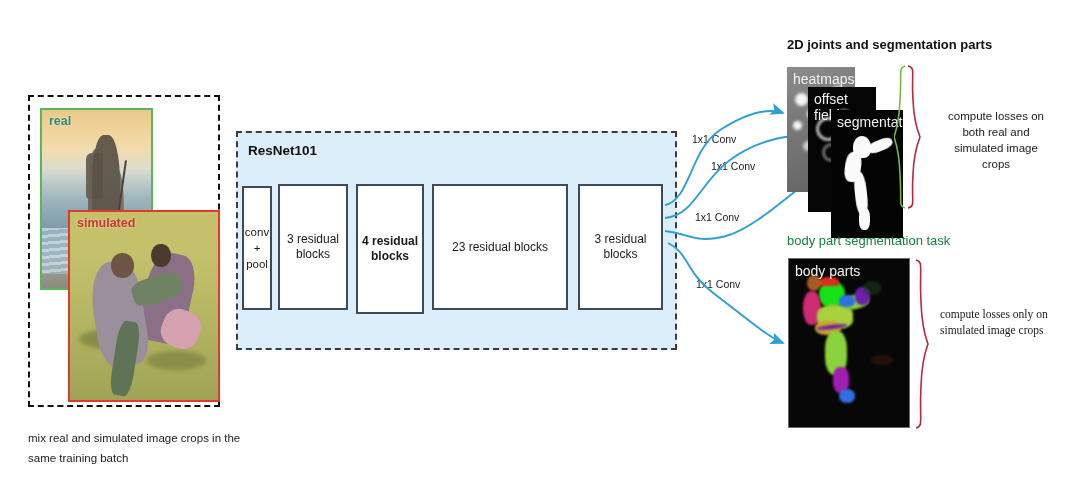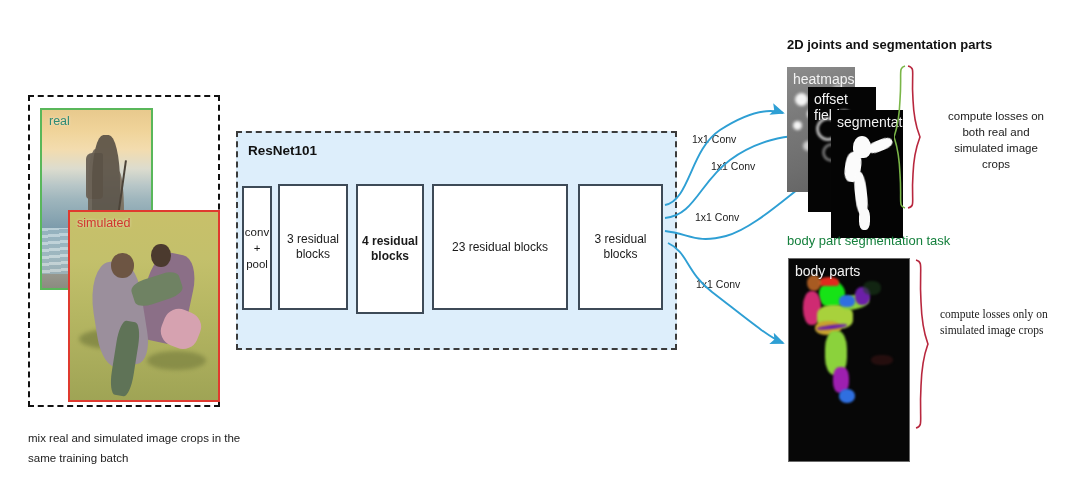--- a/index.html
+++ b/index.html
@@ -24,21 +24,21 @@
              background:#5b5246;border-radius:40% 40% 20% 20%;
              box-shadow:-8px 10px 0 -4px #6b6256, 10px 30px 0 -6px #7b6f5e;
              filter:blur(0.4px);opacity:.92;}
   #real-crop .pack{position:absolute;left:40%;top:24%;width:16%;height:26%;
              background:#6d655a;border-radius:6px 2px 4px 4px;filter:blur(0.3px);}
   #real-crop .pole{position:absolute;left:72%;top:28%;width:2px;height:40%;
              background:#4c4439;transform:rotate(8deg);}
   #real-crop .wave{position:absolute;left:0;bottom:8%;width:100%;height:26%;
              background:repeating-linear-gradient(175deg,#cfe0e6 0 3px,#9cb8c4 3px 7px);
              opacity:.75;}
-  .crop-label{position:absolute;left:7px;top:4px;font-size:12.5px;font-weight:400;
+  .crop-label{position:absolute;left:7px;top:4px;font-size:12.5px;font-weight:700;
              text-shadow:0 0 3px rgba(255,255,255,.55);}
   #real-label{color:#2e8b74;}
   #sim-label{color:#d0342c;}
 
   
   #sim-crop{left:68px;top:203px;width:152px;height:192px;
              border:2px solid #e03a2f;box-sizing:border-box;overflow:hidden;
              background:linear-gradient(180deg,#c8c06a 0%, #c3c06b 25%, #b5b662 55%, #a9ac5b 80%, #9fa455 100%);}
   #sim-crop .shadow1{position:absolute;left:6%;top:62%;width:46%;height:11%;
              background:#7e8442;border-radius:50%;filter:blur(2px);opacity:.8;}
@@ -92,21 +92,21 @@
   .map-label{position:absolute;left:6px;top:4px;font-size:14px;color:#f2f2f2;}
   #map-heatmaps{left:787px;top:67px;width:68px;height:125px;
       background:linear-gradient(160deg,#8c8c8c 0%,#7a7a7a 35%,#6e6e6e 70%,#616161 100%);}
   #map-heatmaps .blob{position:absolute;border-radius:50%;background:#f4f4f4;filter:blur(1.6px);}
   #map-offset{left:808px;top:87px;width:68px;height:125px;background:#050505;}
   #map-offset .ring{position:absolute;border-radius:50%;border:3px solid #cfcfcf;filter:blur(1px);opacity:.85;}
   #map-seg{left:831px;top:110px;width:72px;height:128px;background:#040404;}
   #map-seg .silh{position:absolute;background:#fbfbfb;filter:blur(0.6px);}
 
   
-  #map-bodyparts{left:788px;top:258px;width:122px;height:204px;background:#070707;
+  #map-bodyparts{left:788px;top:258px;width:122px;height:170px;background:#070707;
                  border:1px solid #6a6a6a;box-sizing:border-box;}
   #map-bodyparts .part{position:absolute;filter:blur(0.8px);}
 
   
   #brace-green{left:894px;top:64px;width:14px;height:146px;}
   #brace-red-top{left:905px;top:64px;width:16px;height:146px;}
   #brace-red-bot{left:913px;top:258px;width:16px;height:172px;}
   .loss-text{position:absolute;font-size:11.5px;line-height:16px;color:#1a1a1a;}
   #loss-top{left:940px;top:108px;width:112px;text-align:center;}
   #loss-bot{left:940px;top:306px;width:112px;text-align:left;font-family:Liberation Serif, serif;}

